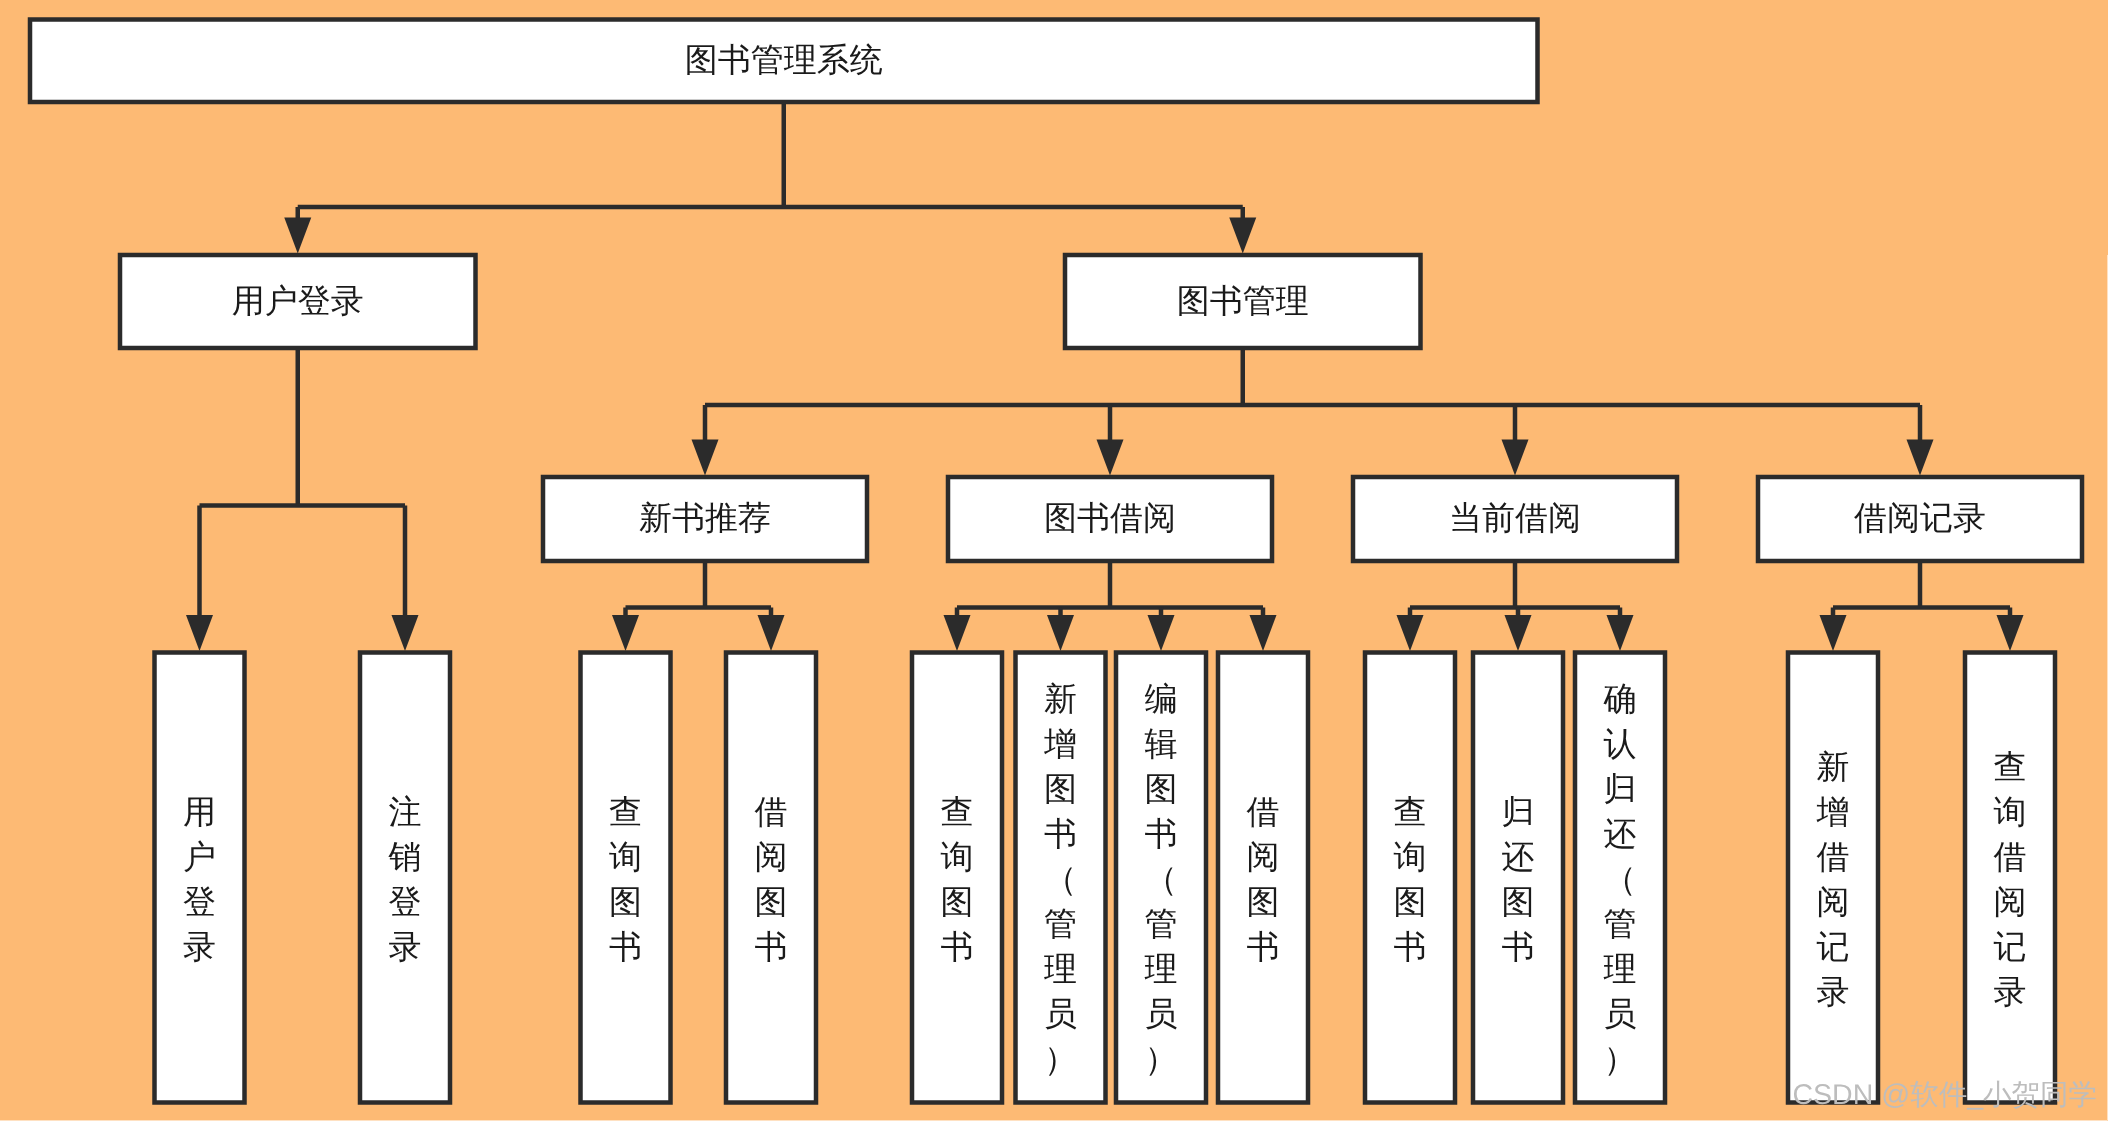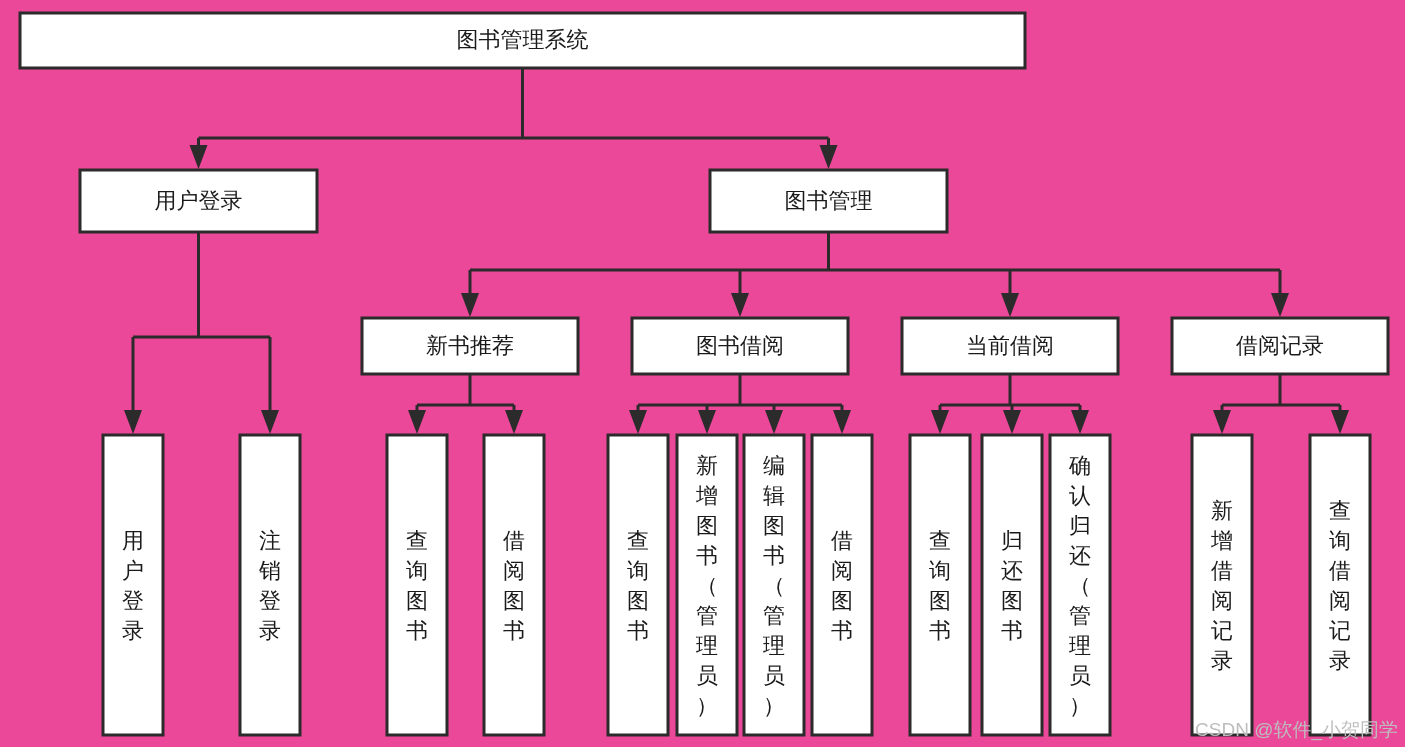--- a/index.html
+++ b/index.html
@@ -8,21 +8,21 @@
     padding: 0;
     background: #ffffff;
   }
   body {
     font-family: "Liberation Sans", "DejaVu Sans", sans-serif;
   }
   #diagram-root {
     position: relative;
     width: 1405px;
     height: 747px;
-    background: #ec4899;
+    background: #fdba74;
     overflow: hidden;
   }
   svg.diagram-canvas {
     position: absolute;
     left: 0;
     top: 0;
     width: 1405px;
     height: 747px;
     display: block;
   }

